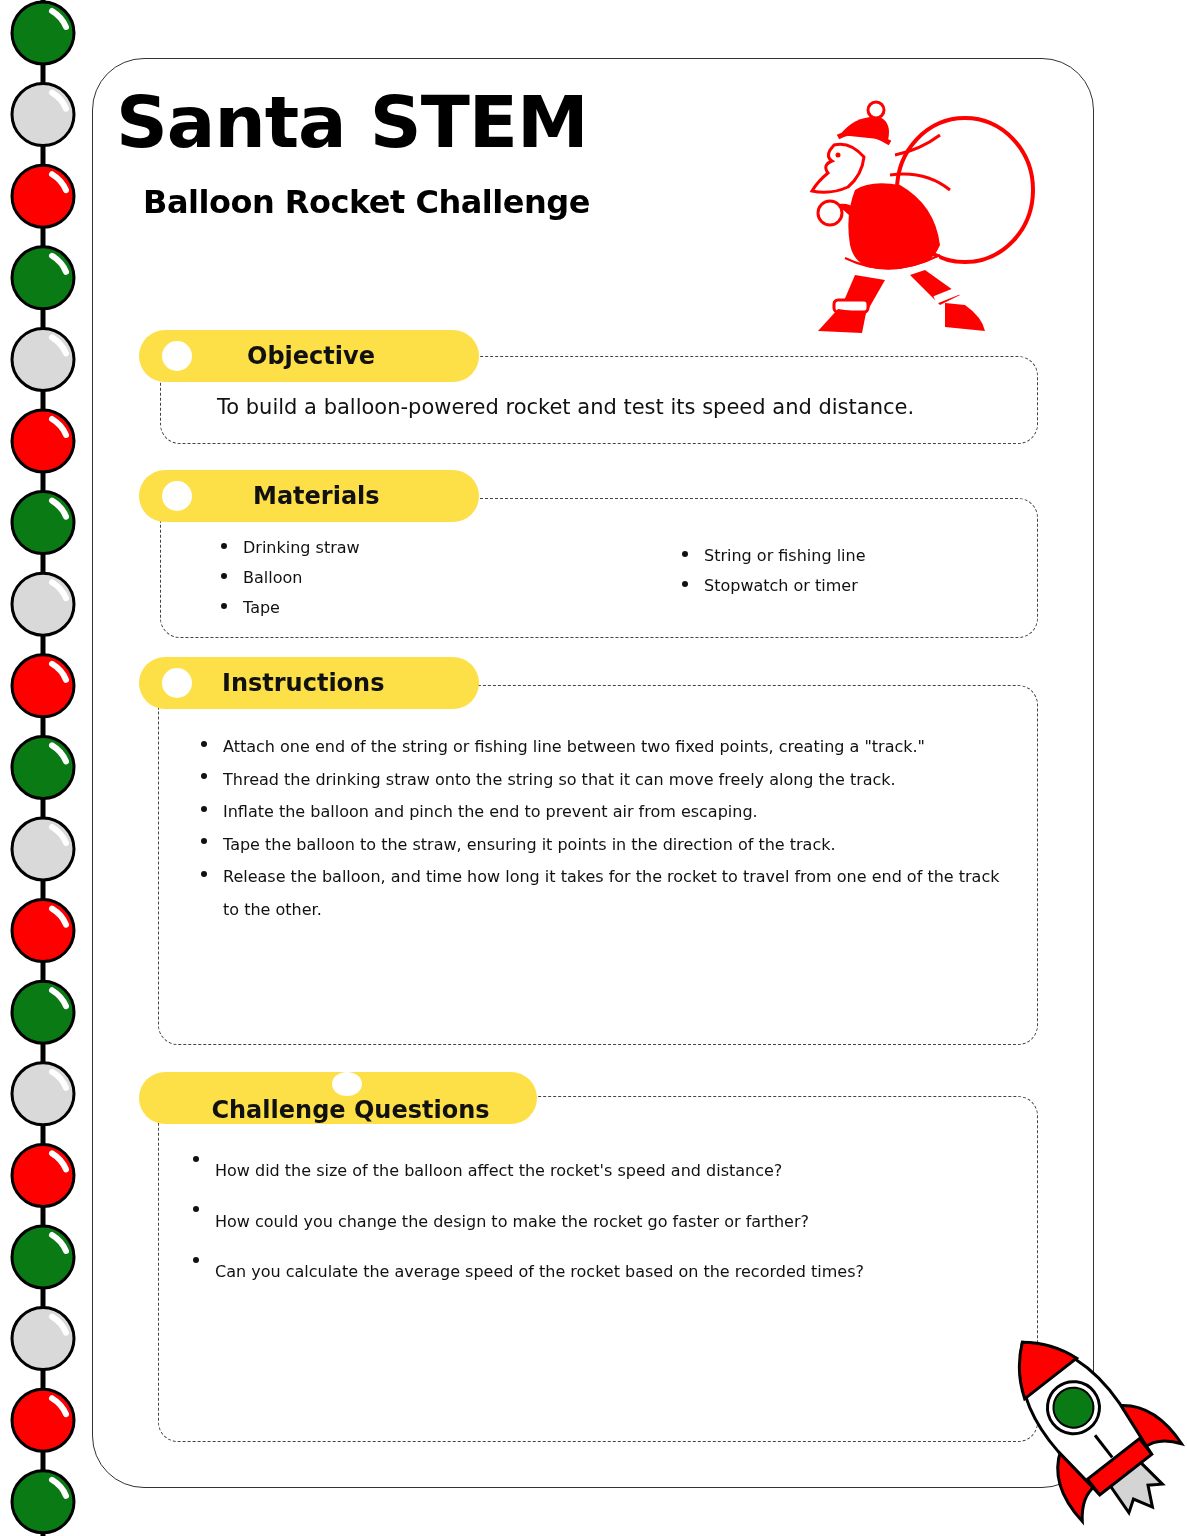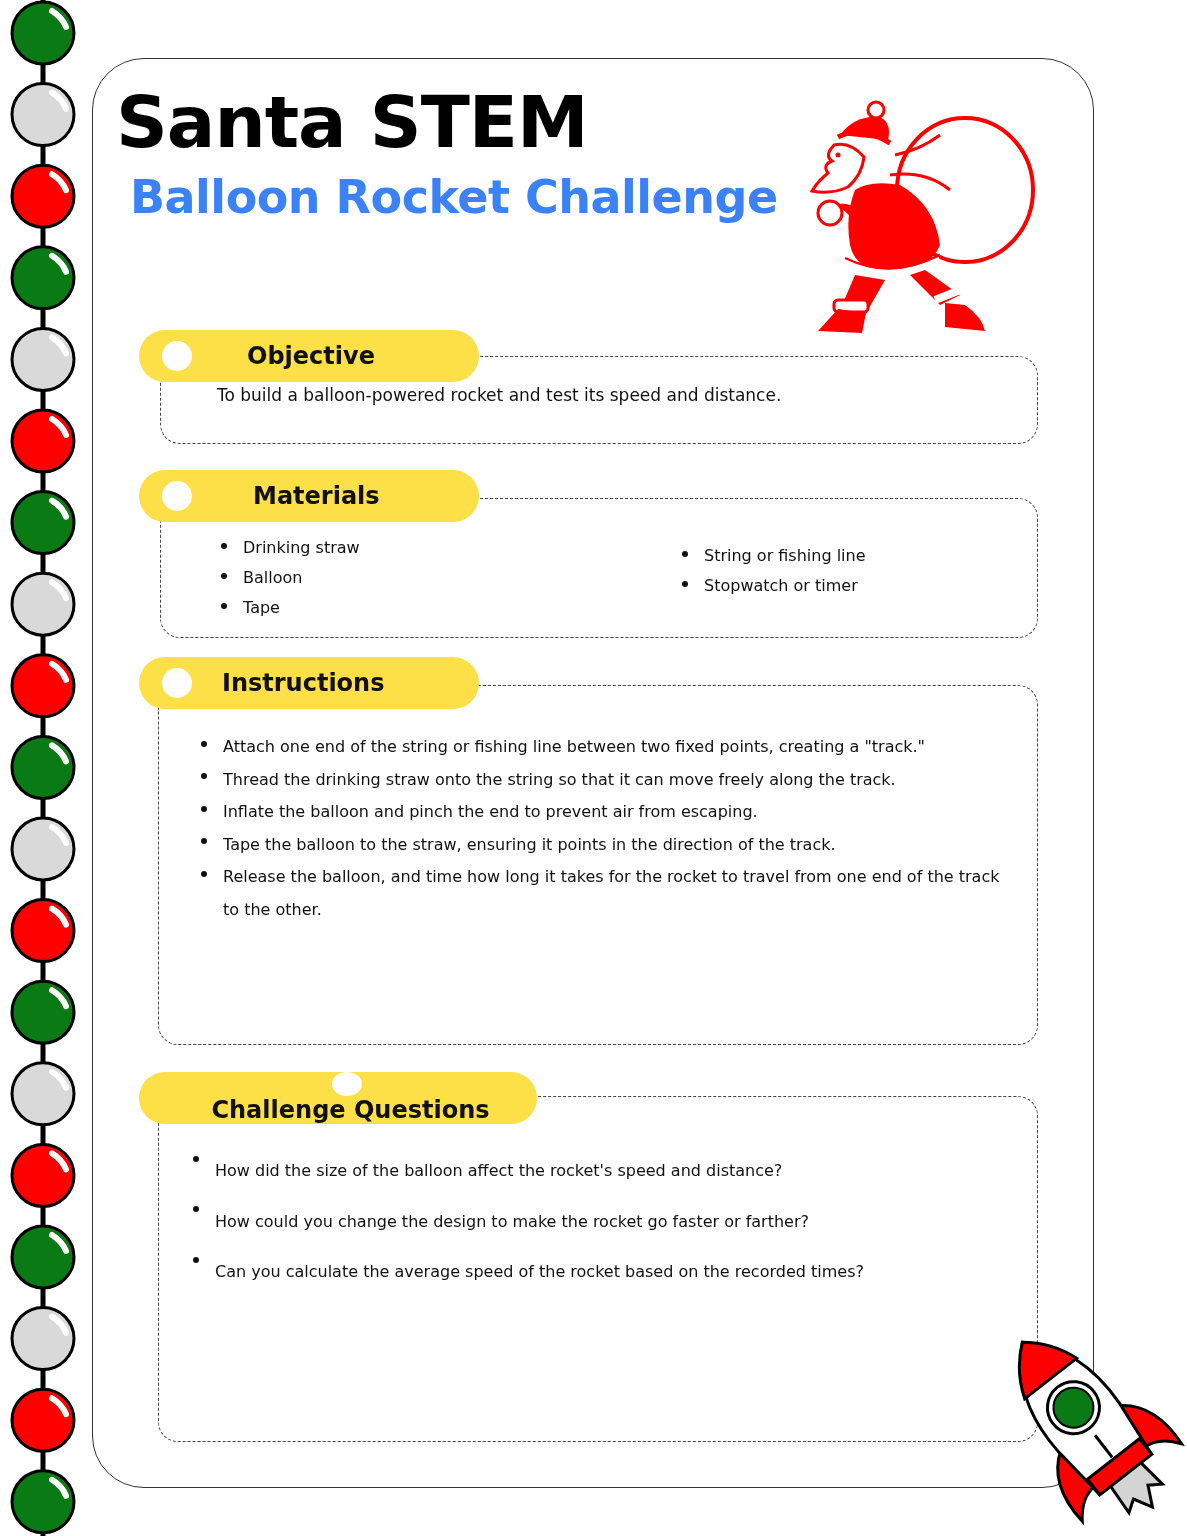--- a/index.html
+++ b/index.html
@@ -13,22 +13,22 @@
   .card {
     position:absolute; left:92px; top:58px; width:1002px; height:1430px;
     border:1.5px solid #333; border-radius:52px; box-sizing:border-box;
   }
   .title {
     position:absolute; left:116px; top:86px; margin:0;
     font-family:"DejaVu Sans", sans-serif; font-weight:bold;
     font-size:72px; letter-spacing:-1px; color:#000; line-height:1;
   }
   .subtitle {
-    position:absolute; left:130px; top:170px; margin:0;
-    font-family:"DejaVu Sans", sans-serif; font-size:46px; color:#3b82f6; line-height:1.2;
+    position:absolute; left:130px; top:170px; margin:13px;
+    font-family:"DejaVu Sans", sans-serif; font-size:32px; color:#000000; line-height:1.2;
     letter-spacing:-0.5px;
   }
   .santa { position:absolute; left:800px; top:95px; width:240px; height:250px; }
   .rocket { position:absolute; left:990px; top:1318px; width:195px; height:215px; }
 
   .section { position:absolute; }
   .box {
     position:absolute; border:1.5px dashed #444; border-radius:20px; box-sizing:border-box;
   }
   .pill {
@@ -129,21 +129,21 @@
   <path d="M18 236 L62 238 L66 218 L38 214 Z" fill="#ff0000"></path>
   <path d="M145 232 L185 236 Q182 222 165 210 L145 208 Z" fill="#ff0000"></path>
 </svg>
 
 <div class="section" style="left:139px; top:330px; width:900px; height:118px;">
   <div class="box" style="left:21px; top:26px; width:878px; height:88px;"></div>
   <div class="pill" style="width:340px;">
     <span class="dot"></span>
     <span class="label" style="margin-left:55px;">Objective</span>
   </div>
-  <div class="body-text" style="position:absolute; left:78px; top:55px; font-size:17px;">To build a balloon-powered rocket and test its speed and distance.</div>
+  <div class="body-text" style="position:absolute; left:78px; top:65px; font-size:21px;">To build a balloon-powered rocket and test its speed and distance.</div>
 </div>
 
 <div class="section" style="left:139px; top:470px; width:900px; height:172px;">
   <div class="box" style="left:21px; top:28px; width:878px; height:140px;"></div>
   <div class="pill" style="width:340px;">
     <span class="dot"></span>
     <span class="label" style="margin-left:61px;">Materials</span>
   </div>
   <ul class="body-text" style="position:absolute; left:80px; top:63px; line-height:30px;">
     <li>Drinking straw</li>

